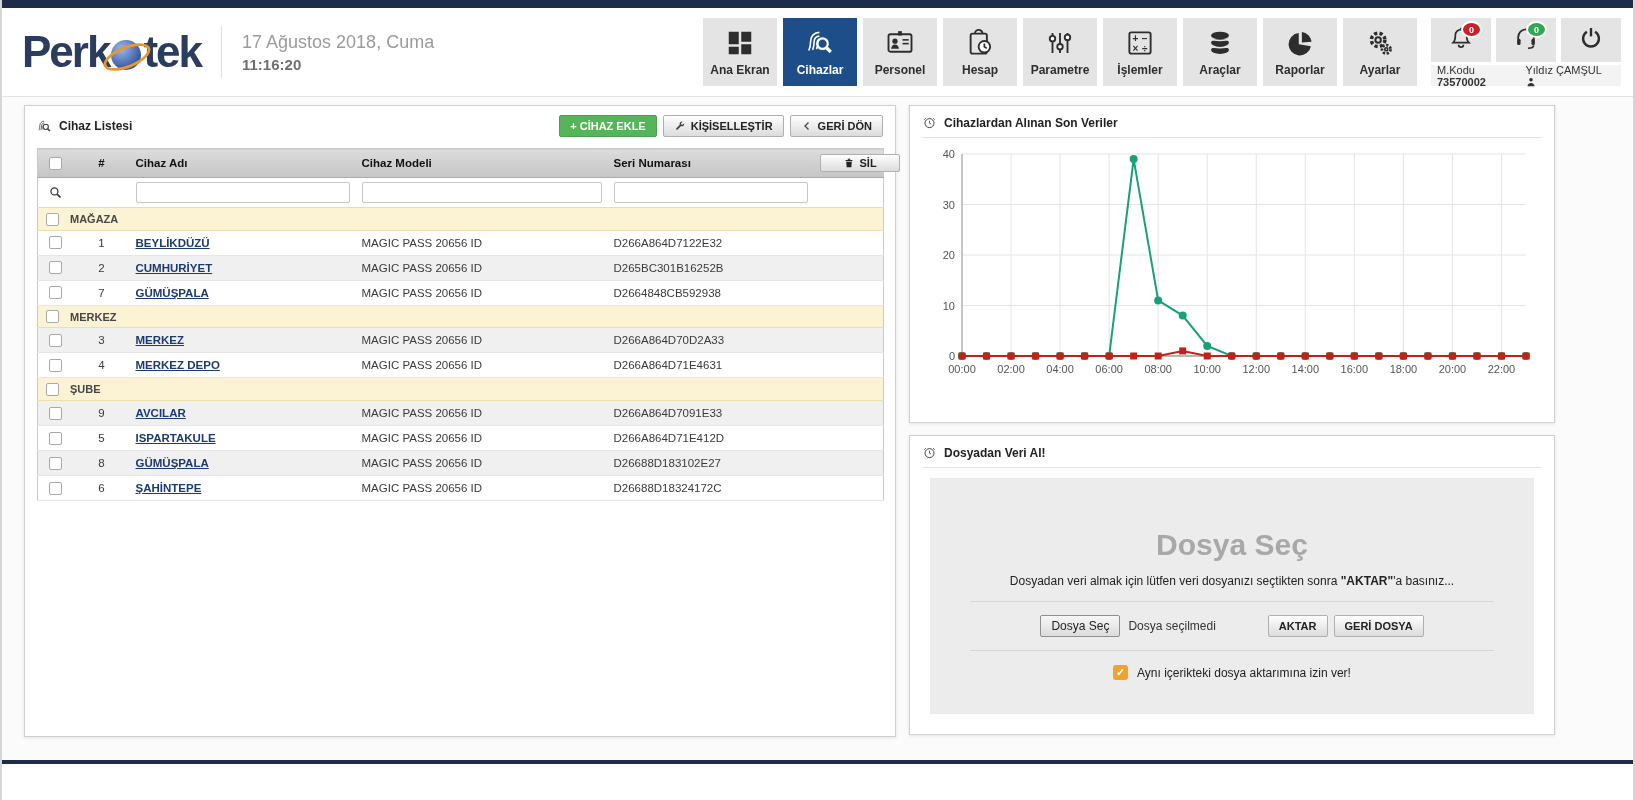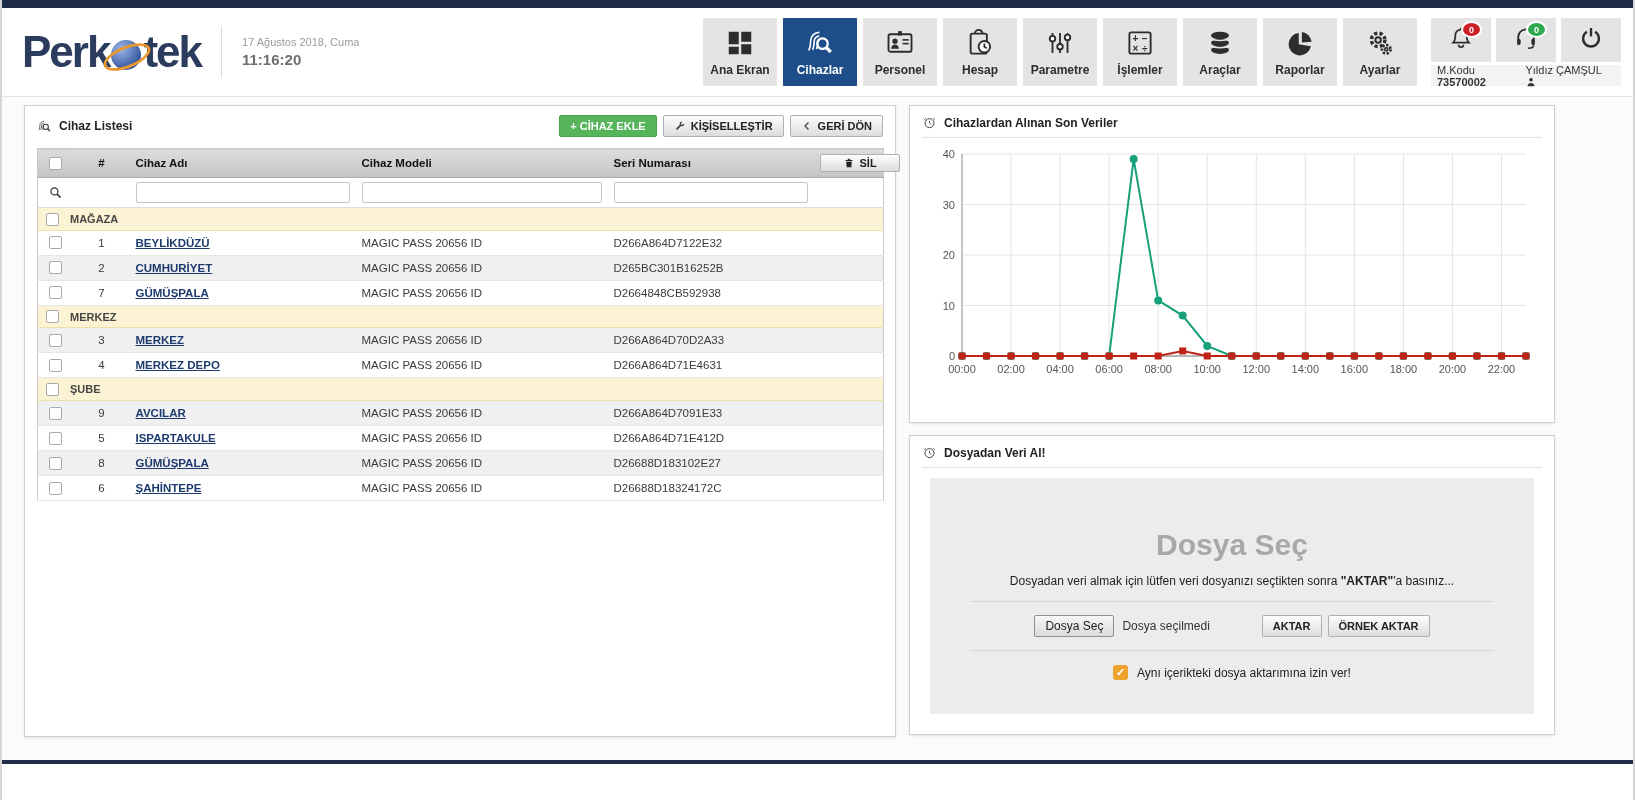--- a/index.html
+++ b/index.html
@@ -10,21 +10,21 @@
   }
   .top-strip{height:8px;background:#1e2b49;}
   .bottom-strip{position:absolute;left:0;right:0;top:760px;height:4px;background:#1e2b49;}
 
   
   .header{height:88px;background:#fff;display:flex;align-items:center;padding:0 12px 0 20px;border-bottom:1px solid #e3e3e3;}
   .logo{display:flex;align-items:center;font-size:44px;font-weight:bold;color:#2c3c5e;letter-spacing:-2px;line-height:1;}
   .globe{width:30px;height:30px;border-radius:50%;background:radial-gradient(circle at 35% 30%,#9db8e8,#33549c 72%);margin:0 2px;position:relative;top:3px;}
   .globe::before{content:'';position:absolute;left:-9px;top:6px;width:44px;height:16px;border:3px solid #e8962e;border-radius:50%;transform:rotate(-22deg);}
   .hdivider{width:1px;height:52px;background:#ddd;margin:0 20px;}
-  .datetime .date{color:#9b9b9b;font-size:11px;}
+  .datetime .date{color:#9b9b9b;font-size:18px;}
   .datetime .time{color:#6e6e6e;font-weight:bold;font-size:15px;margin-top:3px;}
 
   .main-nav{display:flex;gap:6px;margin-left:auto;}
   .nav-btn{width:74px;height:68px;background:#e4e4e4;display:flex;flex-direction:column;align-items:center;justify-content:center;gap:5px;color:#2d2d2d;cursor:pointer;}
   .nav-btn .icon{display:flex;}
   .nav-btn .icon svg{width:30px;height:30px;}
   .nav-label{font-size:12px;font-weight:bold;white-space:nowrap;}
   .nav-btn.active{background:#1d4e89;color:#fff;}
 
   .notif-group{margin-left:14px;width:190px;display:flex;flex-direction:column;gap:3px;}
@@ -538,21 +538,21 @@
       <div class="import-instruction">
         <span>Dosyadan veri almak için lütfen veri dosyanızı seçtikten sonra </span><b>"AKTAR"</b><span>'a basınız...</span>
       </div>
       <div class="import-hr"></div>
       <div class="file-row">
         <button class="file-btn">Dosya Seç</button>
         <span class="file-label">Dosya seçilmedi</span>
         <span class="spacer"></span>
         <span class="action-btns">
           <button class="btn">AKTAR</button>
-          <button class="btn">ÖRNEK AKTAR</button>
+          <button class="btn">GERİ DOSYA</button>
         </span>
       </div>
       <div class="import-hr"></div>
       <div class="checkbox-row">
         <span class="orange-cb">✓</span>
         <span class="cb-label">Aynı içerikteki dosya aktarımına izin ver!</span>
       </div>
     </div>
   </div>
 </div>

